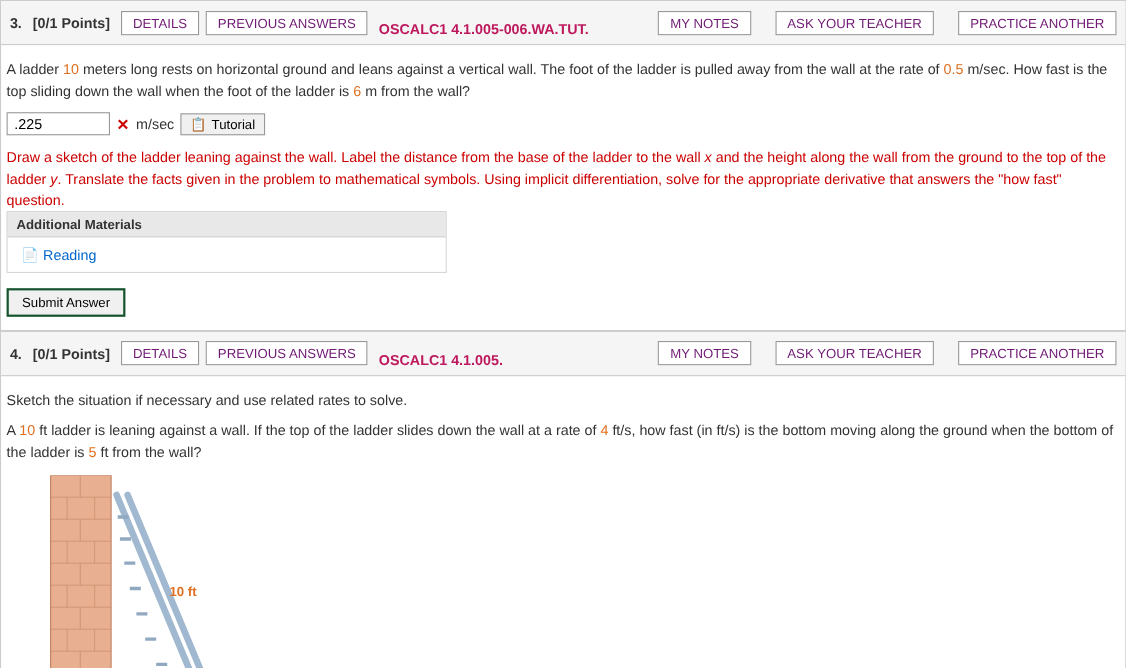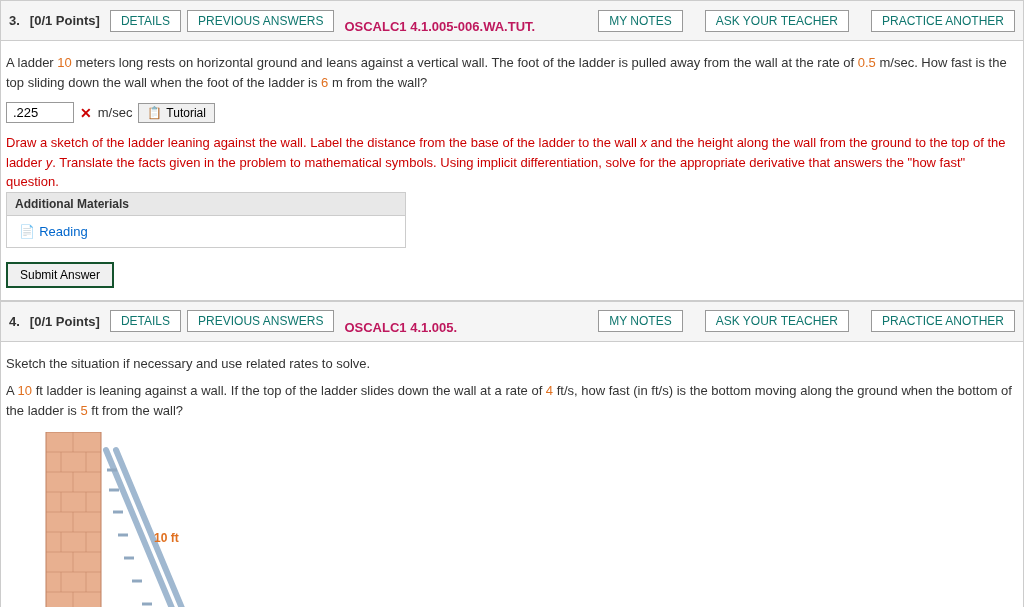--- a/index.html
+++ b/index.html
@@ -25,21 +25,21 @@
       margin-right: 4px;
       white-space: nowrap;
     }
 
     .btn {
       border: 1px solid #999;
       background: #fff;
       padding: 3px 10px;
       font-size: 12px;
       cursor: pointer;
-      color: #0f766e;
+      color: #701a75;
       white-space: nowrap;
     }
 
     .header-code {
       font-size: 13px;
       font-weight: bold;
       color: #be185d;
       margin-left: 4px;
       flex: 1;
       margin-top: 12px;
@@ -67,21 +67,21 @@
       display: flex;
       align-items: center;
       gap: 6px;
       margin-bottom: 10px;
     }
 
     .answer-input {
       border: 1px solid #999;
       padding: 2px 6px;
       font-size: 13px;
-      width: 68px;
+      width: 94px;
     }
 
     .unit-label {
       font-size: 13px;
     }
 
     .x-btn {
       color: #cc0000;
       font-weight: bold;
       cursor: pointer;

